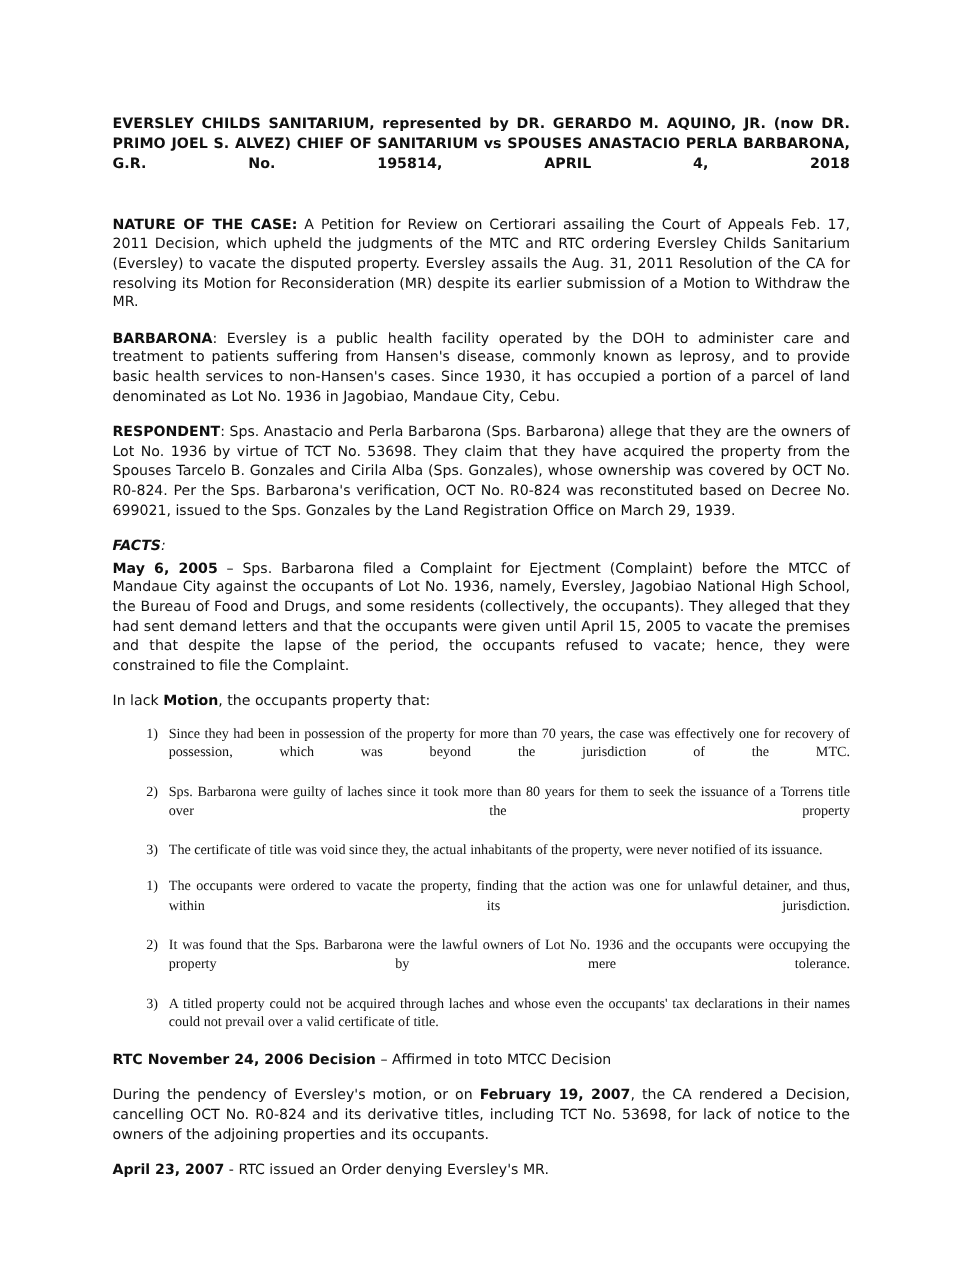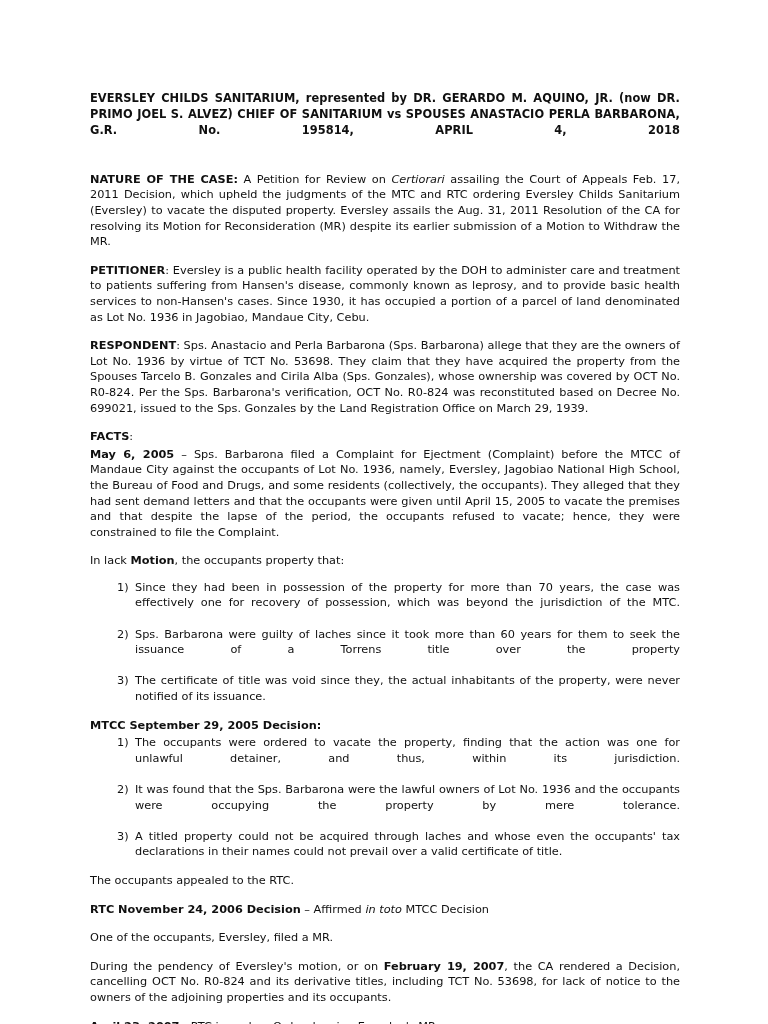--- a/index.html
+++ b/index.html
@@ -49,37 +49,39 @@
     margin: 0 0 13px 0;
     text-align: justify;
     text-justify: inter-word;
   }
   p.para.tight {
     margin-bottom: 11px;
   }
   p.heading-line {
     margin: 0 0 2px 0;
     text-align: left;
+    font-style: italic;
   }
   .b { font-weight: bold; }
-  .i { font-style: italic; }
+  .i { }
 
   ol.numlist {
     margin: 0 0 13px 0;
     padding: 0 0 0 45px;
     list-style: none;
     counter-reset: li;
   }
   ol.numlist > li {
     position: relative;
     counter-increment: li;
     text-align: justify;
     text-justify: inter-word;
     margin: 0 0 0 0;
     padding-left: 0;
+    font-family: Liberation Serif, serif;
   }
   ol.numlist > li::before {
     content: counter(li) ")";
     position: absolute;
     left: -18px;
     top: 0;
     width: 16px;
     text-align: left;
     font-weight: normal;
   }
@@ -103,21 +105,21 @@
 <div id="page">
   <div class="doc">
 
     <div class="case-title">EVERSLEY CHILDS SANITARIUM, represented by DR. GERARDO M. AQUINO, JR. (now DR. PRIMO JOEL S. ALVEZ) CHIEF OF SANITARIUM vs SPOUSES ANASTACIO PERLA BARBARONA, G.R. No. 195814, APRIL 4, 2018</div>
 
     <p class="para">
       <span class="b">NATURE OF THE CASE:</span><span> A Petition for Review on </span><span class="i">Certiorari</span><span> assailing the Court of Appeals Feb. 17, 2011 Decision, which upheld the judgments of the MTC and RTC ordering Eversley Childs Sanitarium (Eversley) to vacate the disputed property. Eversley assails the Aug. 31, 2011 Resolution of the CA for resolving its Motion for Reconsideration (MR) despite its earlier submission of a Motion to Withdraw the MR.</span>
     </p>
 
     <p class="para">
-      <span class="b">PETITIONER</span><span>: Eversley is a public health facility operated by the DOH to administer care and treatment to patients suffering from Hansen's disease, commonly known as leprosy, and to provide basic health services to non-Hansen's cases. Since 1930, it has occupied a portion of a parcel of land denominated as Lot No. 1936 in Jagobiao, Mandaue City, Cebu.</span>
+      <span class="b">BARBARONA</span><span>: Eversley is a public health facility operated by the DOH to administer care and treatment to patients suffering from Hansen's disease, commonly known as leprosy, and to provide basic health services to non-Hansen's cases. Since 1930, it has occupied a portion of a parcel of land denominated as Lot No. 1936 in Jagobiao, Mandaue City, Cebu.</span>
     </p>
 
     <p class="para">
       <span class="b">RESPONDENT</span><span>: Sps. Anastacio and Perla Barbarona (Sps. Barbarona) allege that they are the owners of Lot No. 1936 by virtue of TCT No. 53698. They claim that they have acquired the property from the Spouses Tarcelo B. Gonzales and Cirila Alba (Sps. Gonzales), whose ownership was covered by OCT No. R0-824. Per the Sps. Barbarona's verification, OCT No. R0-824 was reconstituted based on Decree No. 699021, issued to the Sps. Gonzales by the Land Registration Office on March 29, 1939.</span>
     </p>
 
     <p class="heading-line">
       <span class="b">FACTS</span><span>:</span>
     </p>
 
@@ -127,50 +129,45 @@
 
     <p class="para tight">
       <span>In lack </span><span class="b">Motion</span><span>, the occupants property that:</span>
     </p>
 
     <ol class="numlist">
       <li>
           <span class="liwrap">Since they had been in possession of the property for more than 70 years, the case was effectively one for recovery of possession, which was beyond the jurisdiction of the MTC.</span>
         </li>
       <li>
-          <span class="liwrap">Sps. Barbarona were guilty of laches since it took more than 60 years for them to seek the issuance of a Torrens title over the property</span>
+          <span class="liwrap">Sps. Barbarona were guilty of laches since it took more than 80 years for them to seek the issuance of a Torrens title over the property</span>
         </li>
       <li>
           <span class="liwrap">The certificate of title was void since they, the actual inhabitants of the property, were never notified of its issuance.</span>
         </li>
     </ol>
 
-    <p class="heading-line">
-      <span class="b">MTCC September 29, 2005 Decision:</span>
-    </p>
 
     <ol class="numlist">
       <li>
           <span class="liwrap">The occupants were ordered to vacate the property, finding that the action was one for unlawful detainer, and thus, within its jurisdiction.</span>
         </li>
       <li>
           <span class="liwrap">It was found that the Sps. Barbarona were the lawful owners of Lot No. 1936 and the occupants were occupying the property by mere tolerance.</span>
         </li>
       <li>
           <span class="liwrap">A titled property could not be acquired through laches and whose even the occupants' tax declarations in their names could not prevail over a valid certificate of title.</span>
         </li>
     </ol>
 
-    <p class="para">The occupants appealed to the RTC.</p>
 
     <p class="para">
       <span class="b">RTC November 24, 2006 Decision</span><span> – Affirmed </span><span class="i">in toto</span><span> MTCC Decision</span>
     </p>
 
-    <p class="para">One of the occupants, Eversley, filed a MR.</p>
 
     <p class="para">
       <span>During the pendency of Eversley's motion, or on </span><span class="b">February 19, 2007</span><span>, the CA rendered a Decision, cancelling OCT No. R0-824 and its derivative titles, including TCT No. 53698, for lack of notice to the owners of the adjoining properties and its occupants.</span>
     </p>
 
     <p class="para">
       <span class="b">April 23, 2007</span><span> - RTC issued an Order denying Eversley's MR.</span>
     </p>
 
   </div>

